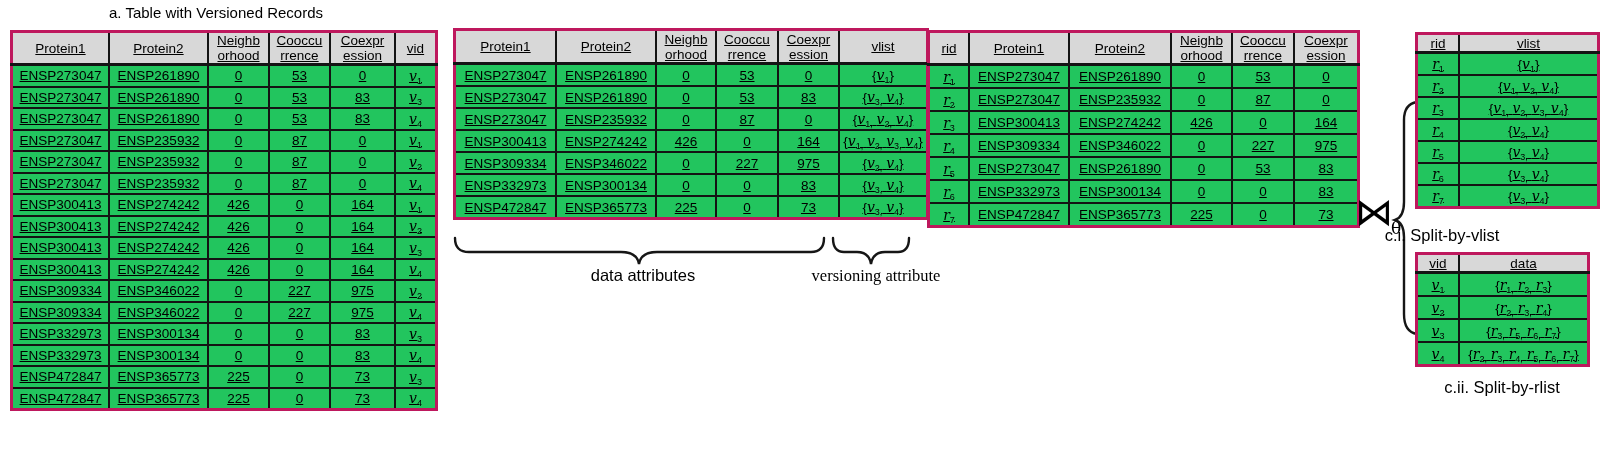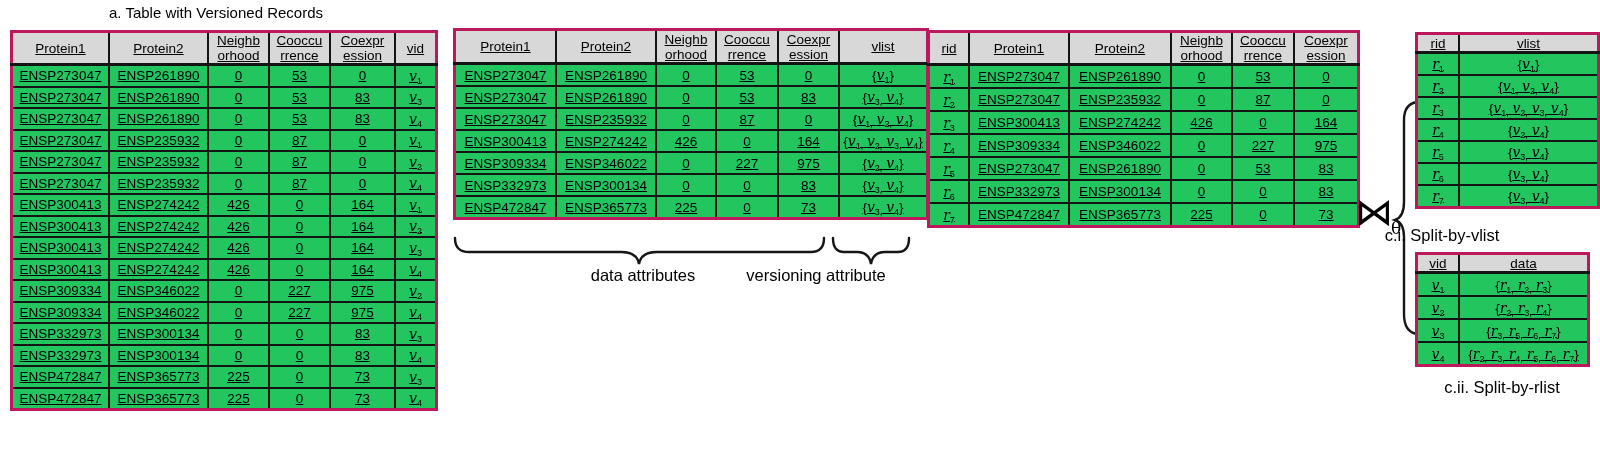--- a/index.html
+++ b/index.html
@@ -286,21 +286,21 @@
           <td>{<i>v</i><sub>3,</sub> <i>v</i><sub>4</sub>}</td>
         </tr>
       </tbody>
     </table>
 
   <svg style="left:453px;top:236px;" width="470" height="32" viewBox="0 0 470 32">
     <path d="M 2 2 Q 2 16 16 16 L 168 16 Q 184 16 186 28 Q 188 16 204 16 L 358 16 Q 371 16 371 2"></path>
     <path d="M 380 2 Q 380 16 391 16 L 404 16 Q 416 16 418 28 Q 420 16 432 16 L 445 16 Q 456 16 456 2"></path>
   </svg>
   <div class="sub-label" style="left:623px;top:266px;margin-left:20px;">data attributes</div>
-  <div class="sub-label" style="left:816px;top:266px;">versioning attribute</div>
+  <div class="sub-label" style="left:876px;top:266px;font-family:Liberation Serif, serif;">versioning attribute</div>
 
   <table class="dt" id="tblC">
       <tbody>
         <tr>
           <th>rid</th>
           <th>Protein1</th>
           <th>Protein2</th>
           <th>Neighb<br>orhood</th>
           <th>Cooccu<br>rrence</th>
           <th>Coexpr<br>ession</th>

